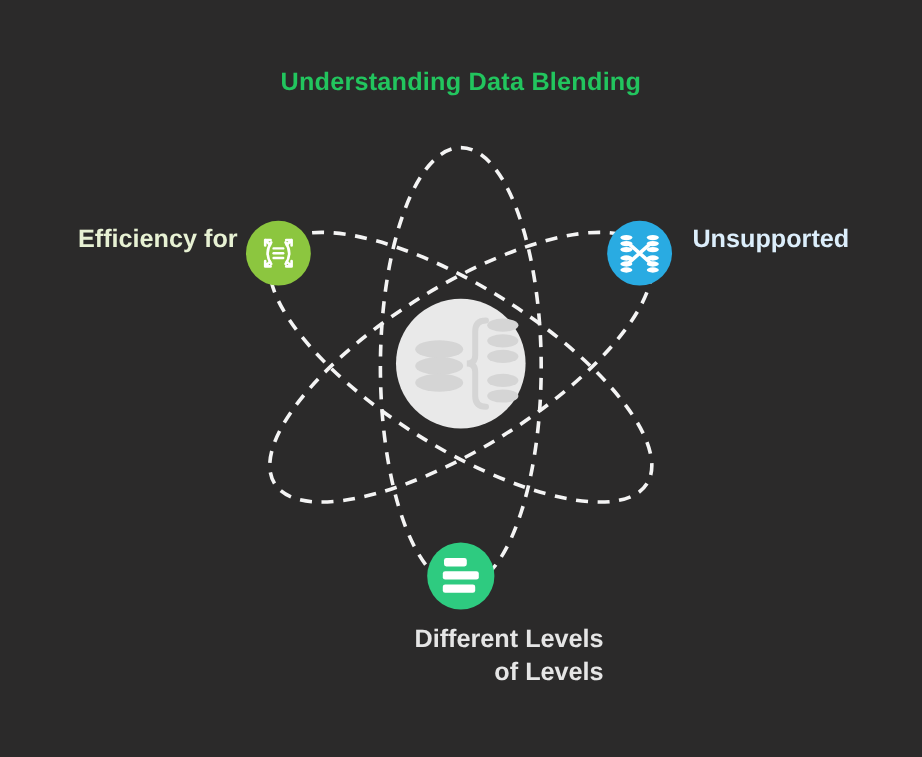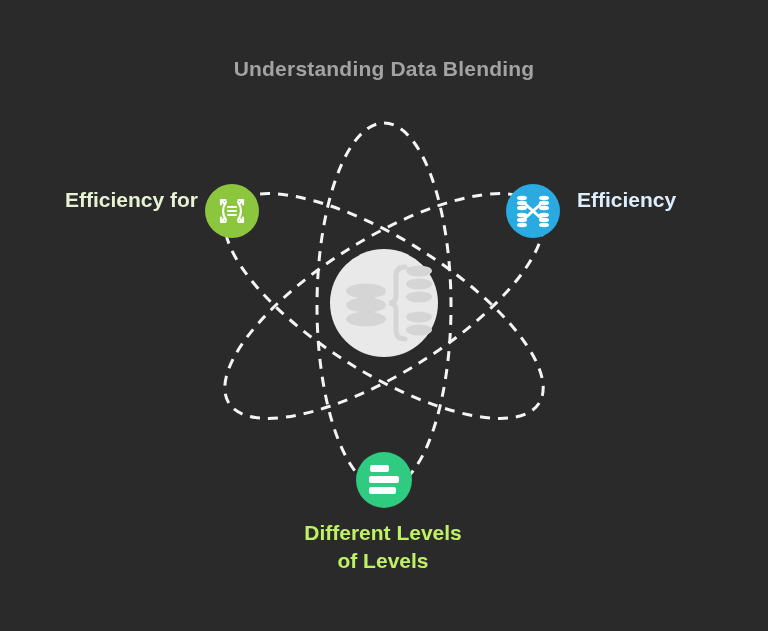--- a/index.html
+++ b/index.html
@@ -7,28 +7,28 @@
     width:768px;height:631px;
     background:#2B2A2A;
     font-family:"Liberation Sans","DejaVu Sans",sans-serif;
     position:relative;overflow:hidden;
   }
   .stage{position:absolute;inset:0;width:768px;height:631px;}
   svg.atom{position:absolute;left:0;top:0;}
   .page-title{
     position:absolute;left:0;top:57px;width:768px;
     text-align:center;font-size:21px;font-weight:600;
-    color:#a3a3a3;letter-spacing:.2px;
+    color:#22c55e;letter-spacing:.2px;
   }
   .node-label{
     position:absolute;font-size:21px;font-weight:600;line-height:28px;
   }
   .label-left{left:6px;top:186px;width:192px;text-align:right;color:#E7F1D3;}
   .label-right{left:577px;top:186px;width:191px;text-align:left;color:#DCEEFB;}
-  .label-bottom{left:263px;top:519px;width:240px;text-align:center;color:#bef264;}
+  .label-bottom{left:263px;top:519px;width:240px;text-align:right;color:#e5e5e5;}
 </style>
 </head>
 <body>
 
 <div class="stage">
 
   <svg class="atom" width="768" height="631" viewBox="0 0 768 631">
 
     <g fill="none" stroke="#F4F4F4" stroke-width="3" stroke-dasharray="10 8">
       <ellipse cx="384" cy="306" rx="183" ry="67" transform="rotate(90 384 306)" stroke="#F4F4F4"></ellipse>
@@ -110,21 +110,21 @@
     </g>
   </svg>
 
   <div class="page-title">Understanding Data Blending</div>
 
   <div class="node-label label-left">
     <div>Efficiency for</div>
   </div>
 
   <div class="node-label label-right">
-    <div>Efficiency</div>
+    <div>Unsupported</div>
   </div>
 
   <div class="node-label label-bottom">
     <div>Different Levels</div>
     <div>of Levels</div>
   </div>
 
 </div>
 
 </body></html>

